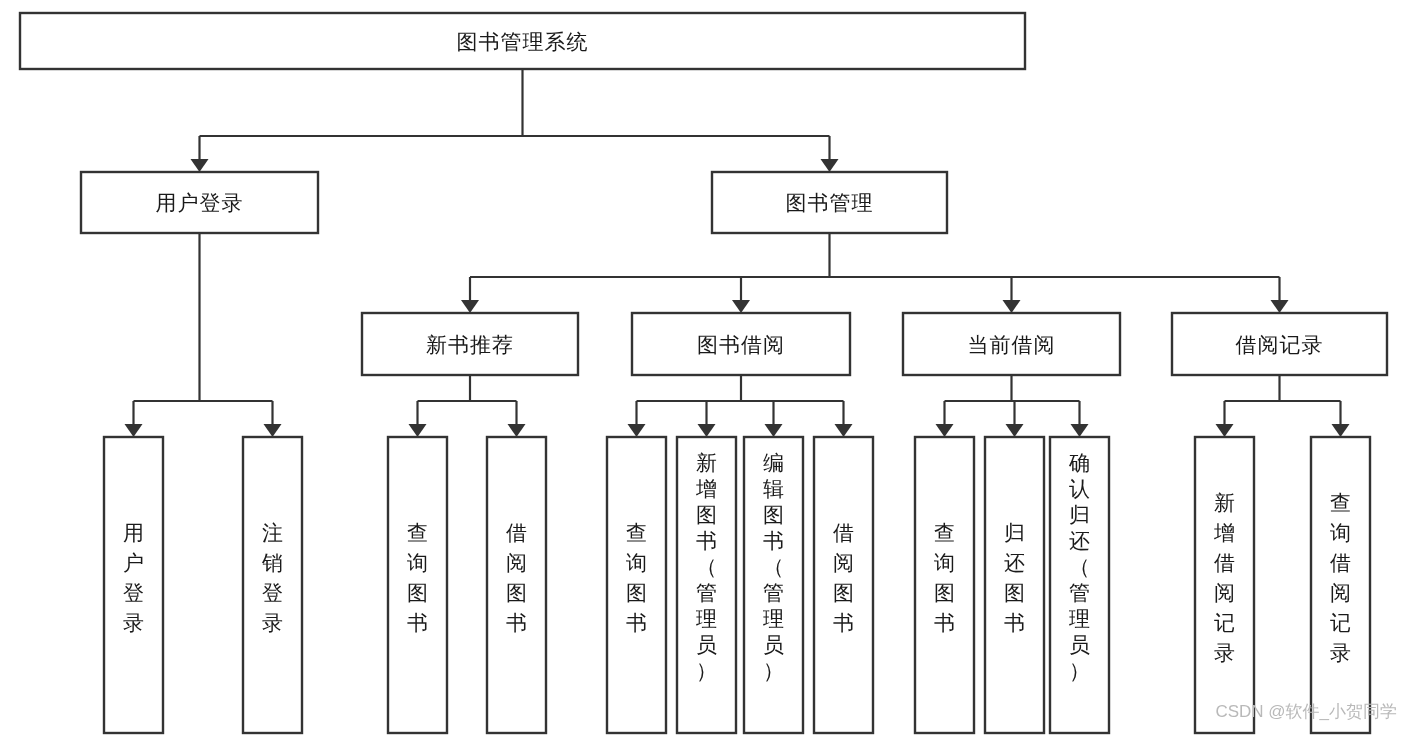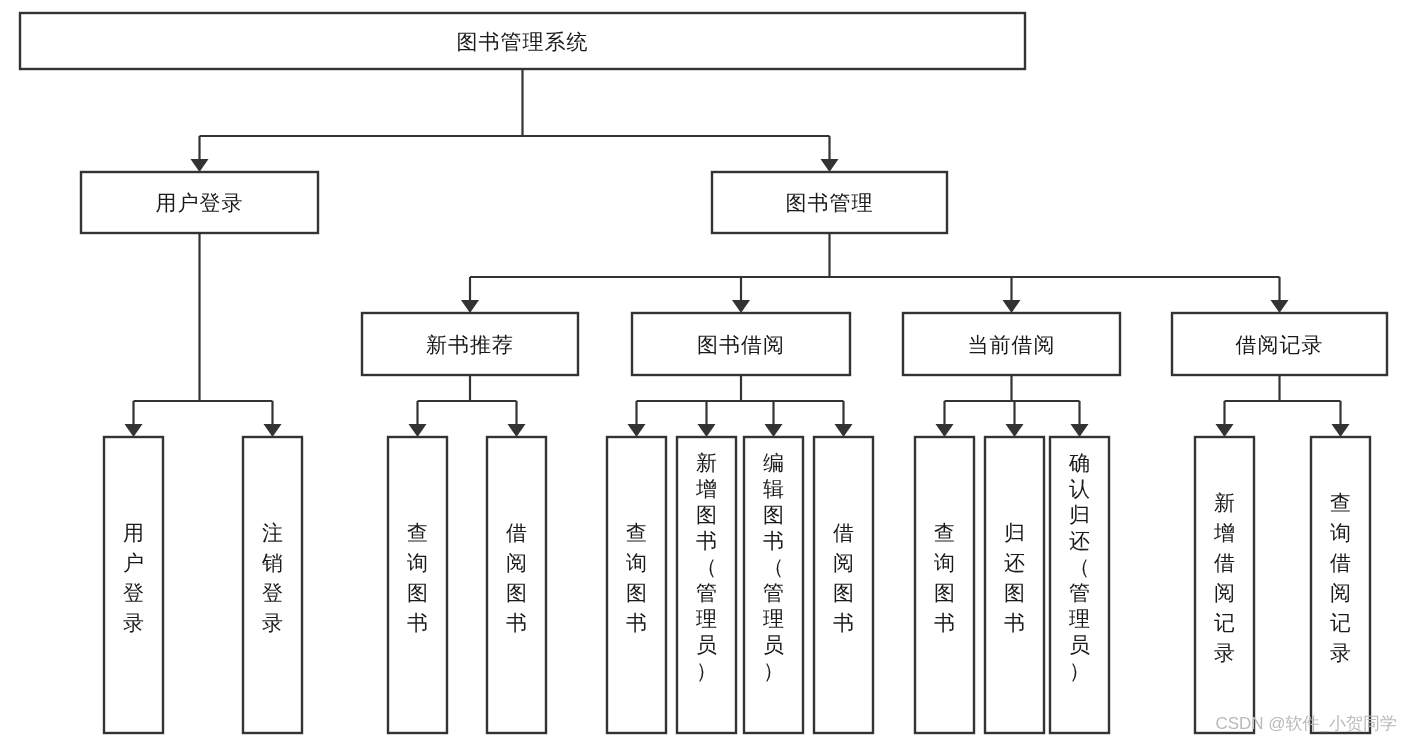--- a/index.html
+++ b/index.html
@@ -38,21 +38,21 @@
     stroke-width: 2.2;
     fill: none;
     stroke-linecap: butt;
   }
   .arrow-head {
     fill: #333333;
   }
   .watermark {
     position: absolute;
     right: 8px;
-    bottom: 12px;
+    bottom: 24px;
     color: #b9b9b9;
     font-size: 17px;
     font-family: "Liberation Sans", "DejaVu Sans", sans-serif;
     white-space: nowrap;
     pointer-events: none;
   }
 </style>
 </head>
 <body>
 

